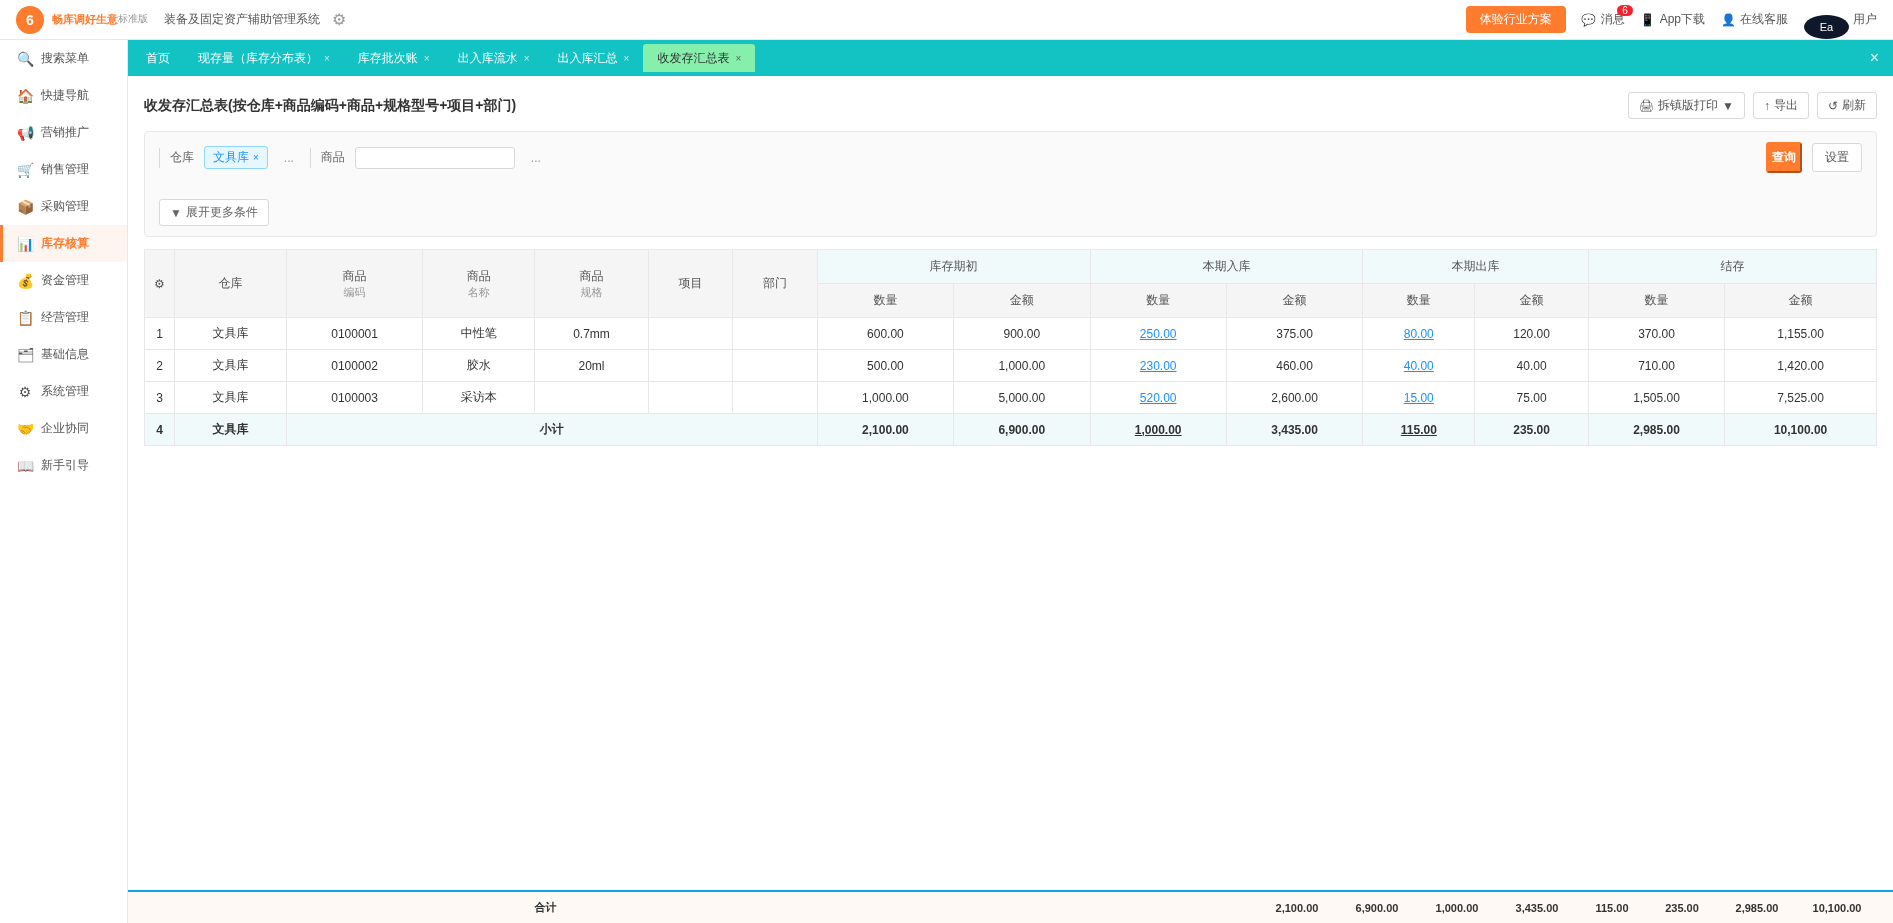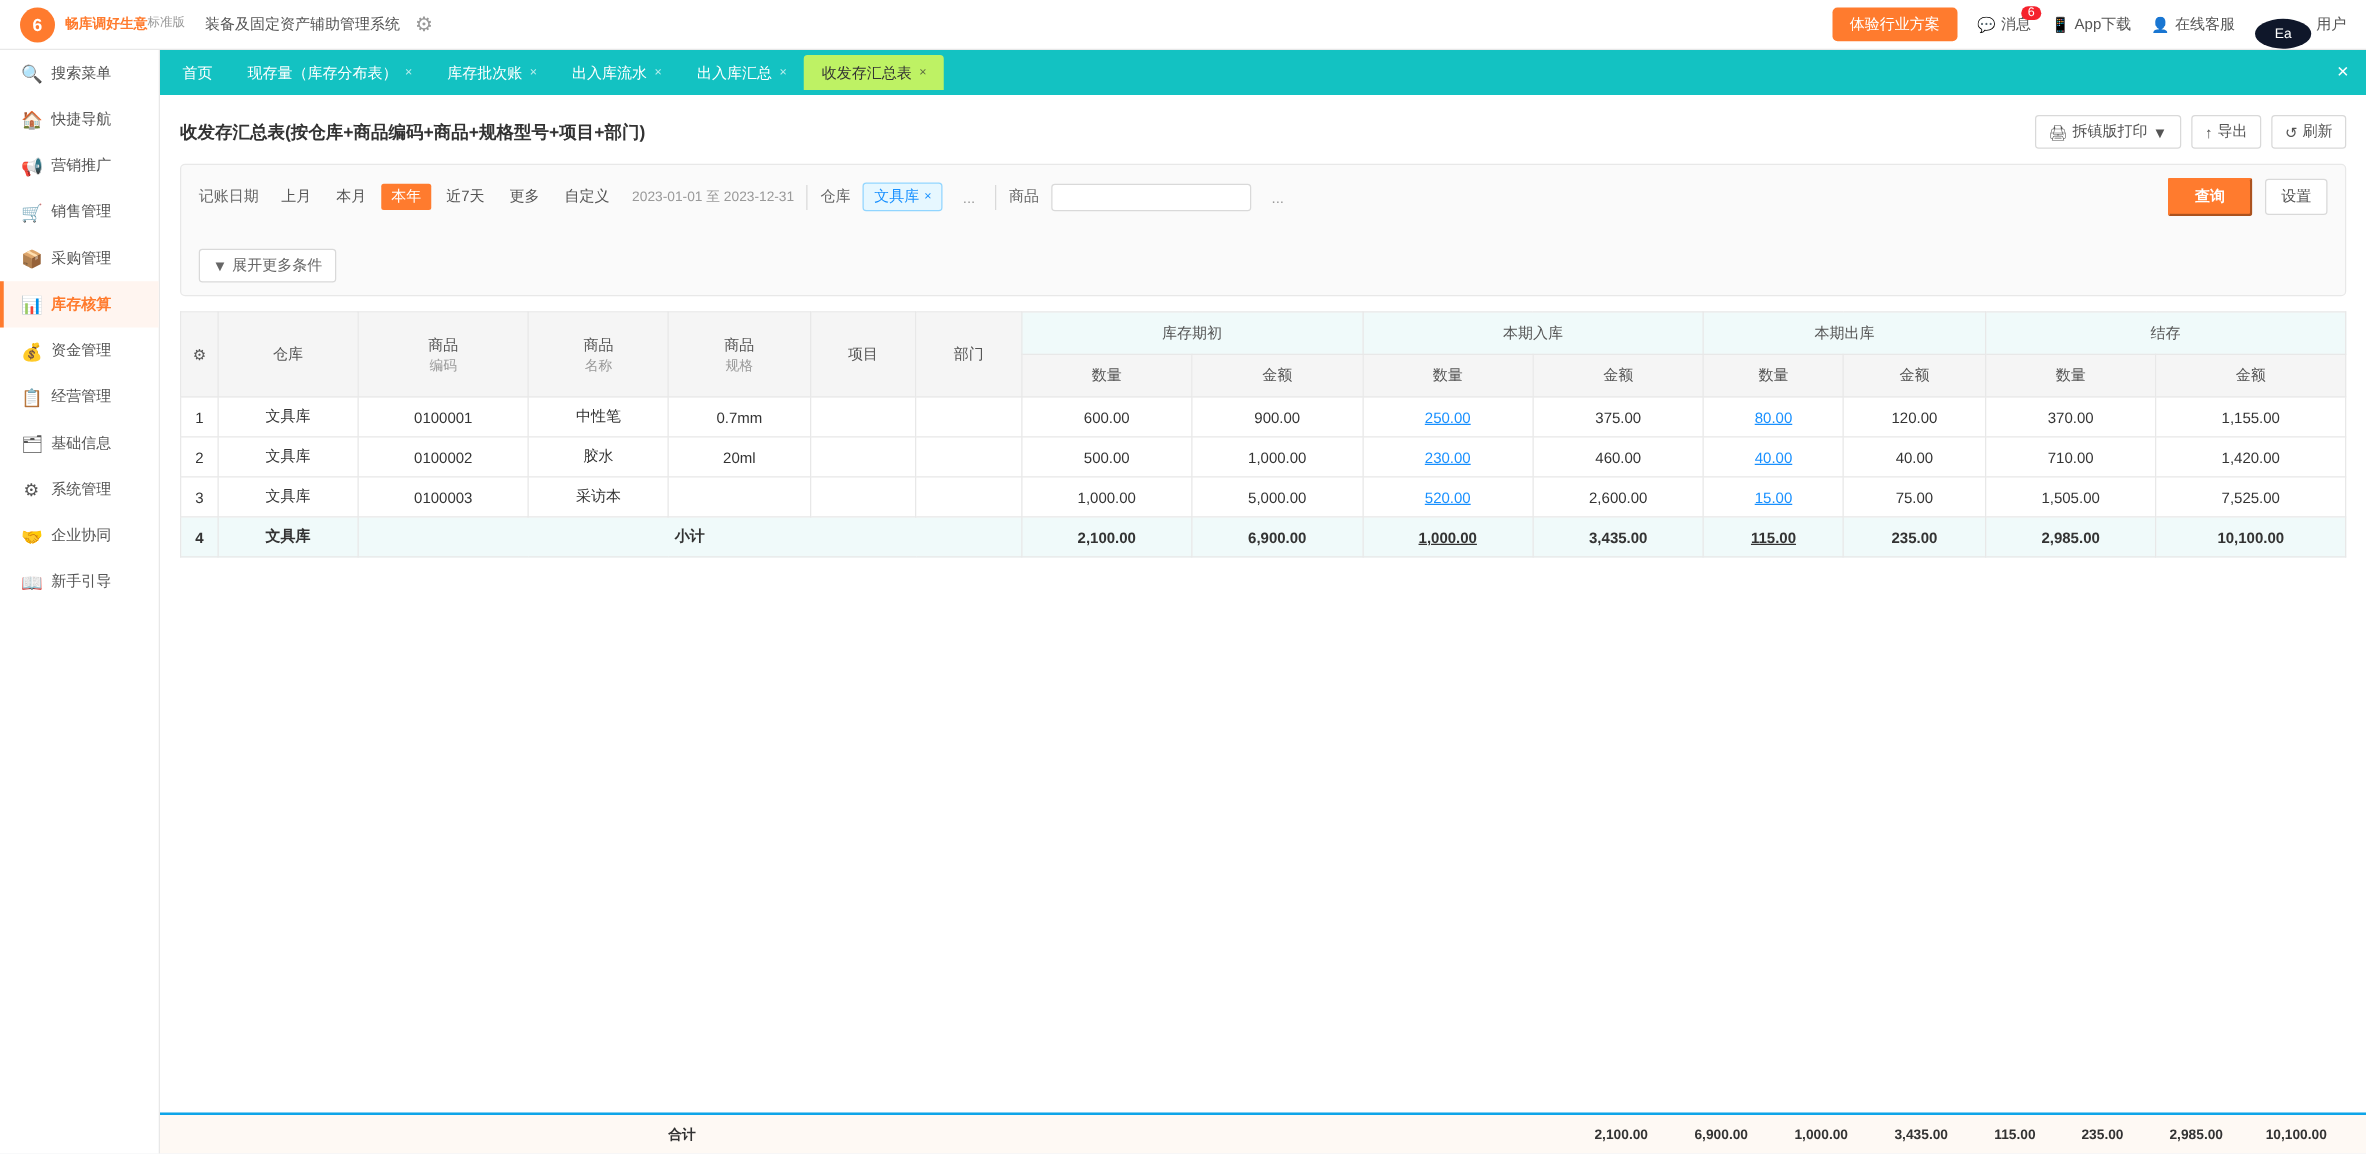--- a/index.html
+++ b/index.html
@@ -17,32 +17,32 @@
     .sidebar-item.active { background: #fff5f0; color: #ff7b2e; border-left: 3px solid #ff7b2e; font-weight: bold; }
     .sidebar-item-icon { font-size: 14px; width: 16px; text-align: center; }
     .sidebar-item-label { font-size: 12px; }
 
     
     .content { flex: 1; display: flex; flex-direction: column; overflow: hidden; }
 
     
     .tab-bar { background: #13c2c2; display: flex; align-items: center; height: 36px; padding: 0 4px; }
     .tab-item { display: flex; align-items: center; padding: 0 14px; height: 28px; border-radius: 3px 3px 0 0; cursor: pointer; color: #fff; font-size: 12px; gap: 6px; background: transparent; }
-    .tab-item.active { background: #bef264; color: #333; }
+    .tab-item.active { background: #86efac; color: #333; }
     .tab-close { font-size: 10px; cursor: pointer; opacity: 0.7; }
 
     
     .page-content { flex: 1; background: #fff; margin: 0; padding: 16px; overflow: auto; }
 
     
     .page-header { display: flex; align-items: center; justify-content: space-between; margin-bottom: 12px; }
     .page-title { font-size: 14px; font-weight: bold; color: #333; }
     .page-actions { display: flex; align-items: center; gap: 8px; }
     .btn-action { display: flex; align-items: center; gap: 4px; padding: 4px 10px; border: 1px solid #d9d9d9; border-radius: 3px; cursor: pointer; background: #fff; font-size: 12px; color: #555; }
-    .btn-primary { background: #ff7b2e; color: #fff; border-color: #ff7b2e; padding: 5px 20px; border-radius: 3px; cursor: pointer; font-size: 12px; font-weight: bold; }
+    .btn-primary { background: #ff7b2e; color: #fff; border-color: #ff7b2e; padding: 5px 4px; border-radius: 3px; cursor: pointer; font-size: 12px; font-weight: bold; }
     .btn-secondary { background: #fff; color: #555; border: 1px solid #d9d9d9; padding: 5px 12px; border-radius: 3px; cursor: pointer; font-size: 12px; }
 
     
     .filter-bar { background: #fafafa; border: 1px solid #e8e8e8; border-radius: 4px; padding: 10px 14px; margin-bottom: 12px; display: flex; align-items: center; gap: 16px; flex-wrap: wrap; }
     .filter-row { display: flex; align-items: center; gap: 10px; width: 100%; }
     .filter-label { color: #666; font-size: 12px; white-space: nowrap; }
     .filter-date-opts { display: flex; align-items: center; gap: 4px; }
     .date-opt { padding: 2px 8px; border-radius: 2px; cursor: pointer; color: #555; font-size: 12px; }
     .date-opt.active { background: #ff7b2e; color: #fff; border-radius: 2px; }
     .date-range { color: #999; font-size: 11px; }
@@ -214,32 +214,20 @@
             <button class="btn-action">
               <span>↺</span>
               <span>刷新</span>
             </button>
           </div>
         </div>
 
         <div class="filter-bar">
           <div class="filter-row">
 
-            <div class="filter-section">
-              <span class="filter-label">记账日期</span>
-              <div class="filter-date-opts">
-                <span class="date-opt">上月</span>
-                <span class="date-opt">本月</span>
-                <span class="date-opt active">本年</span>
-                <span class="date-opt">近7天</span>
-                <span class="date-opt">更多</span>
-                <span class="date-opt">自定义</span>
-              </div>
-              <span class="date-range">2023-01-01 至 2023-12-31</span>
-            </div>
 
             <div class="filter-divider"></div>
 
             <div class="filter-section">
               <span class="filter-label">仓库</span>
               <div class="tag-item">
                 <span>文具库</span>
                 <span class="tag-close">×</span>
               </div>
               <span class="filter-more">...</span>

